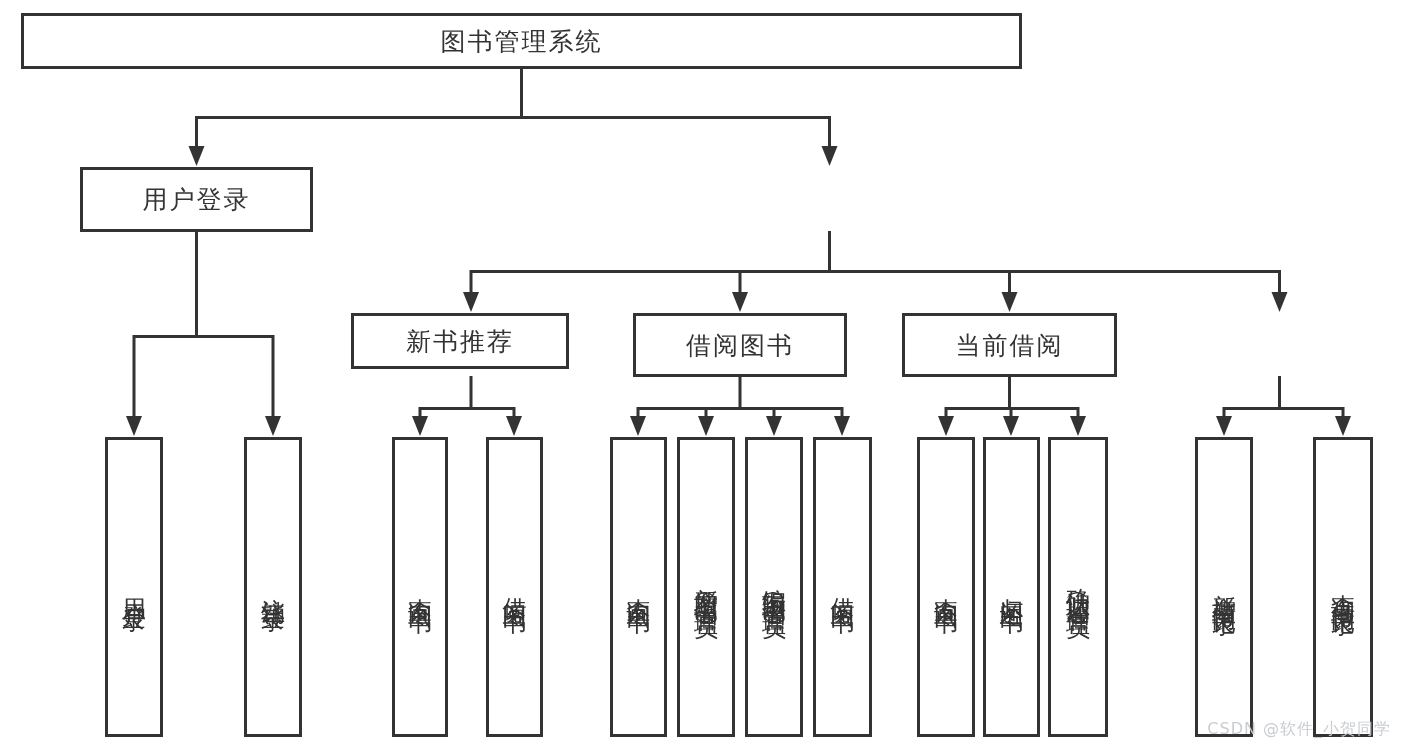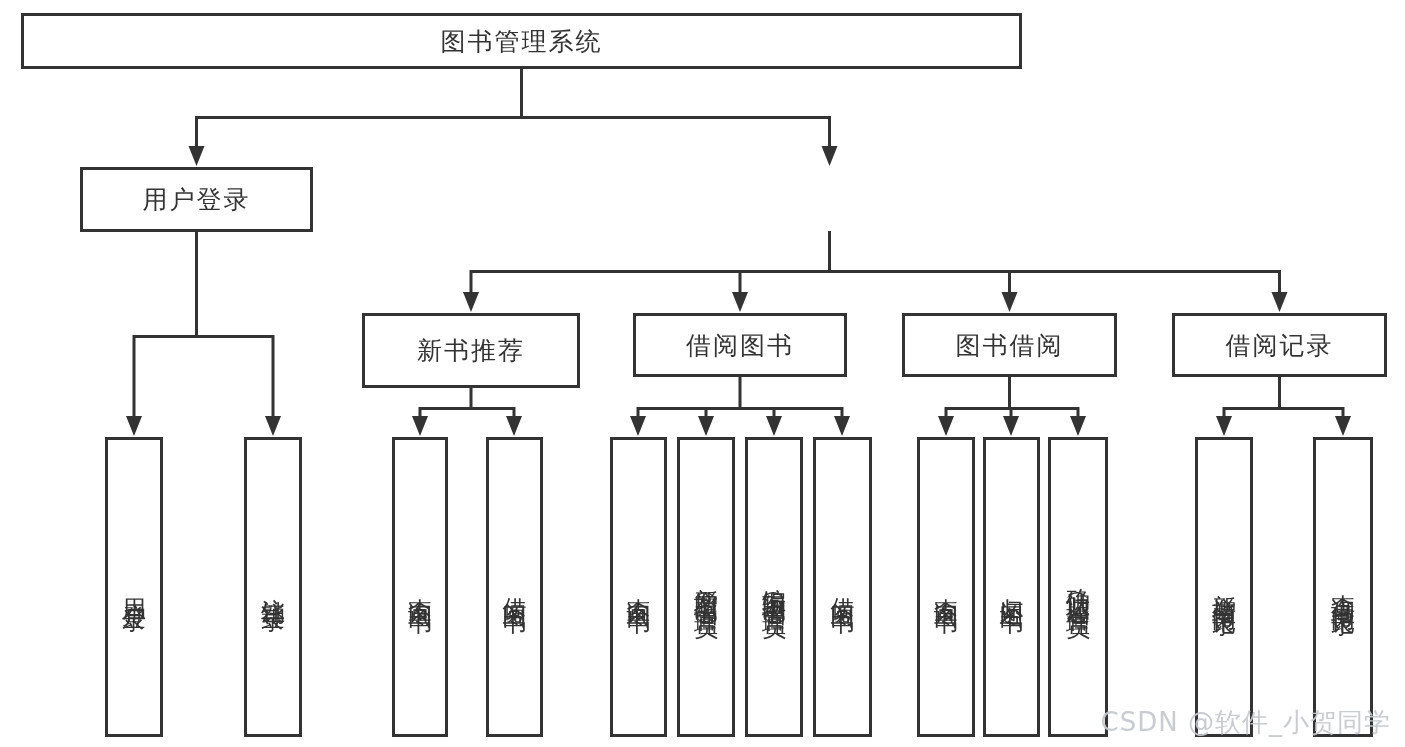--- a/index.html
+++ b/index.html
@@ -39,21 +39,21 @@
     writing-mode: vertical-rl;
     font-size: 24px;
     letter-spacing: 4px;
     line-height: 1;
   }
   #watermark {
     position: absolute;
     right: 14px;
     bottom: 7px;
     z-index: 5;
-    font-size: 26px;
+    font-size: 16px;
     letter-spacing: 1px;
     color: rgba(198, 201, 205, 0.95);
     white-space: nowrap;
   }
 </style>
 </head>
 <body>
 
 <div id="canvas">
 
@@ -97,24 +97,23 @@
       <polygon points="1070,416 1086,416 1078,436"></polygon>
       <polygon points="1216,416 1232,416 1224,436"></polygon>
       <polygon points="1335,416 1351,416 1343,436"></polygon>
     </g>
   </svg>
 
   <div class="node hnode" style="left:21px; top:13px; width:1001px; height:56px;">图书管理系统</div>
 
   <div class="node hnode" style="left:80px; top:167px; width:233px; height:65px;">用户登录</div>
 
-  <div class="node hnode" style="left:362px; top:313px; width:218px; height:75px;">新书推荐</div>
+  <div class="node hnode" style="left:351px; top:313px; width:218px; height:56px;">新书推荐</div>
   <div class="node hnode" style="left:633px; top:313px; width:214px; height:64px;">借阅图书</div>
-  <div class="node hnode" style="left:902px; top:313px; width:215px; height:64px;">图书借阅</div>
-  <div class="node hnode" style="left:1172px; top:313px; width:215px; height:64px;">借阅记录</div>
+  <div class="node hnode" style="left:902px; top:313px; width:215px; height:64px;">当前借阅</div>
 
   <div class="node vnode" style="left:105px; top:437px; width:58px; height:300px;">用户登录</div>
   <div class="node vnode" style="left:244px; top:437px; width:58px; height:300px;">注销登录</div>
 
   <div class="node vnode" style="left:392px; top:437px; width:56px; height:300px;">查询图书</div>
   <div class="node vnode" style="left:486px; top:437px; width:57px; height:300px;">借阅图书</div>
 
   <div class="node vnode" style="left:610px; top:437px; width:57px; height:300px;">查询图书</div>
   <div class="node vnode" style="left:677px; top:437px; width:58px; height:300px;">新增图书（管理员）</div>
   <div class="node vnode" style="left:745px; top:437px; width:58px; height:300px;">编辑图书（管理员）</div>

